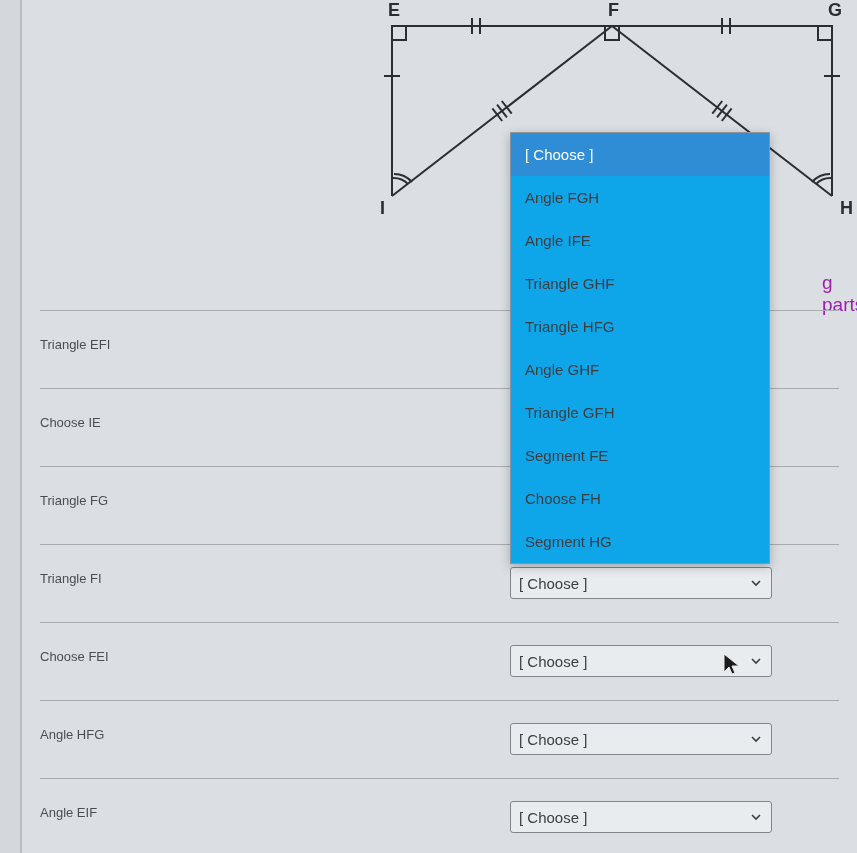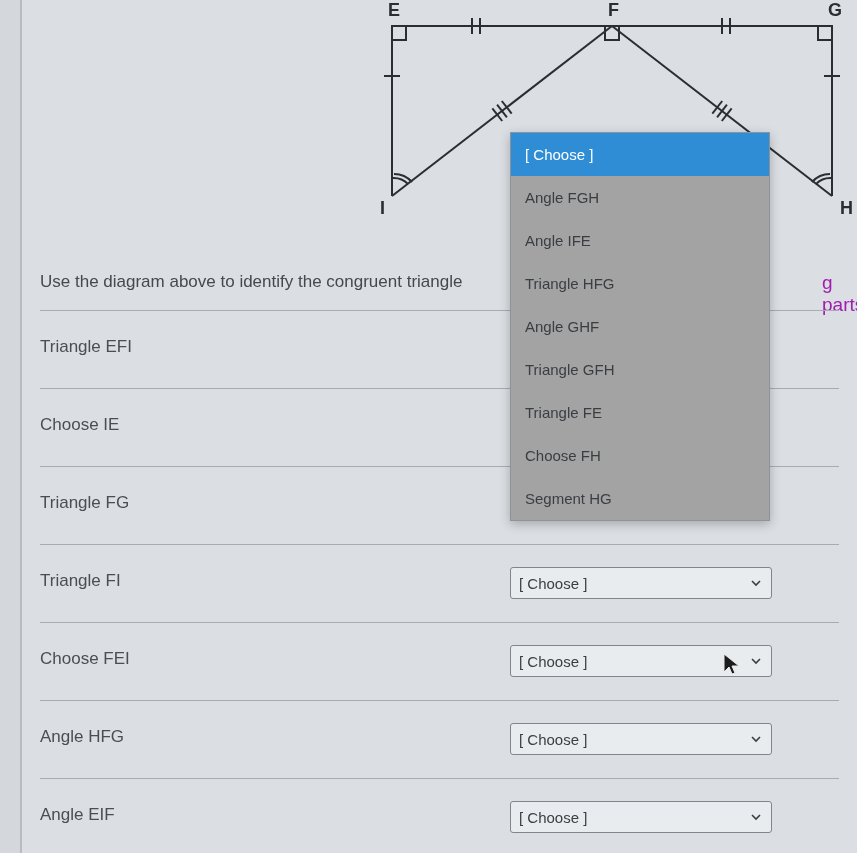--- a/index.html
+++ b/index.html
@@ -58,21 +58,21 @@
   .row {
     border-top: 1px solid #a7acb1;
     height: 78px;
     position: relative;
   }
   .row:last-child { border-bottom: none; }
   .row-label {
     position: absolute;
     left: 0;
     top: 26px;
-    font-size: 17px;
+    font-size: 13px;
     color: #4a4e52;
   }
   .select-box {
     position: absolute;
     left: 470px;
     top: 22px;
     width: 262px;
     height: 32px;
     background: #e9ecee;
     border: 1px solid #7f868c;
@@ -100,21 +100,21 @@
     background: #f2f4f6;
     border: 1px solid #8d9398;
     box-shadow: 0 3px 10px rgba(0,0,0,0.25);
     z-index: 50;
   }
   .dropdown .dd-item {
     padding: 13px 14px;
     font-size: 15px;
     color: #3a3e42;
     cursor: pointer;
-    background: #a3a3a3;
+    background: #0ea5e9;
   }
   .dropdown .dd-item.selected {
     background: #2f8dd6;
     color: #fff;
   }
   .cursor {
     position: absolute;
     left: 700px;
     top: 652px;
     z-index: 60;
@@ -170,21 +170,20 @@
         <path d="M 468 168 A 24 24 0 0 0 450 176"></path>
       </g>
     </svg>
     <div class="geo-label" style="left:26px; top:-6px;">E</div>
     <div class="geo-label" style="left:246px; top:-6px;">F</div>
     <div class="geo-label" style="left:466px; top:-6px;">G</div>
     <div class="geo-label" style="left:18px; top:192px;">I</div>
     <div class="geo-label" style="left:478px; top:192px;">H</div>
   </div>
 
-  <div class="instruction">Use the diagram above to identify the congruent triangle</div>
   <div class="parts-tail">g parts.</div>
 
   <div class="rows">
 
     <div class="row">
       <div class="row-label">Triangle EFI</div>
     </div>
 
     <div class="row">
       <div class="row-label">Choose IE</div>
@@ -241,24 +240,25 @@
         </span>
       </div>
     </div>
 
   </div>
 
   <div class="dropdown">
     <div class="dd-item selected">[ Choose ]</div>
     <div class="dd-item">Angle FGH</div>
     <div class="dd-item">Angle IFE</div>
+    <div class="dd-item">Triangle GHF</div>
     <div class="dd-item">Triangle HFG</div>
     <div class="dd-item">Angle GHF</div>
     <div class="dd-item">Triangle GFH</div>
-    <div class="dd-item">Triangle FE</div>
+    <div class="dd-item">Segment FE</div>
     <div class="dd-item">Choose FH</div>
     <div class="dd-item">Segment HG</div>
   </div>
 
   <div class="cursor">
     <svg width="20" height="26" viewBox="0 0 20 26">
       <path d="M2 2 L2 20 L7 15 L10 22 L13 21 L10 14 L17 14 Z" fill="#1a1c1e" stroke="#e8eaec" stroke-width="1"></path>
     </svg>
   </div>
 

